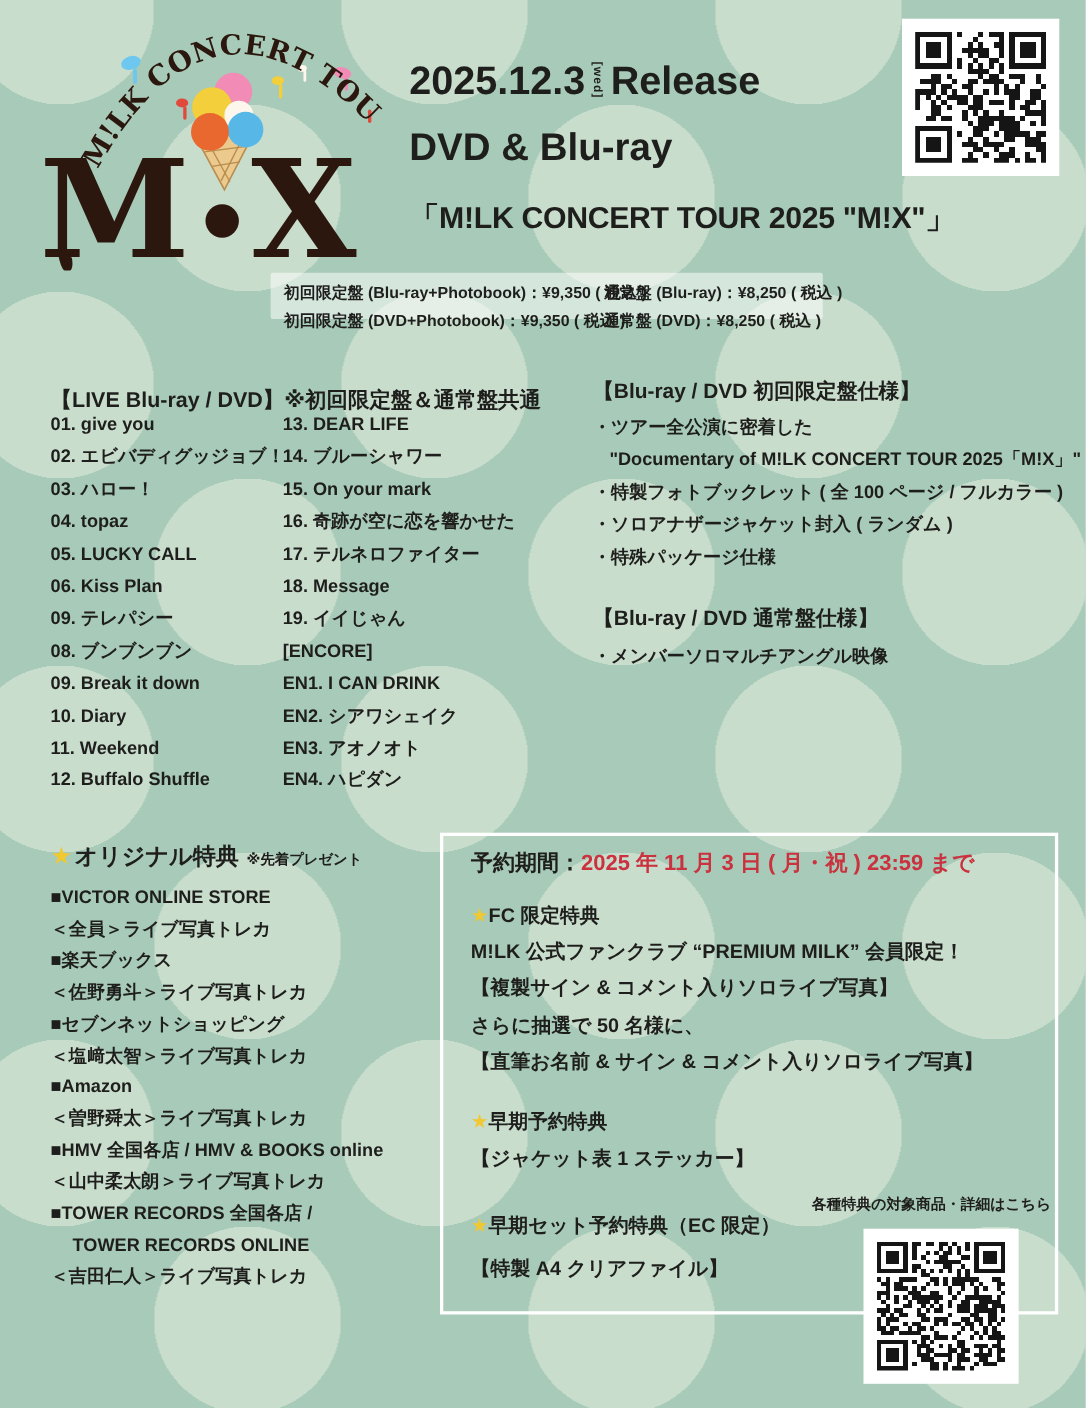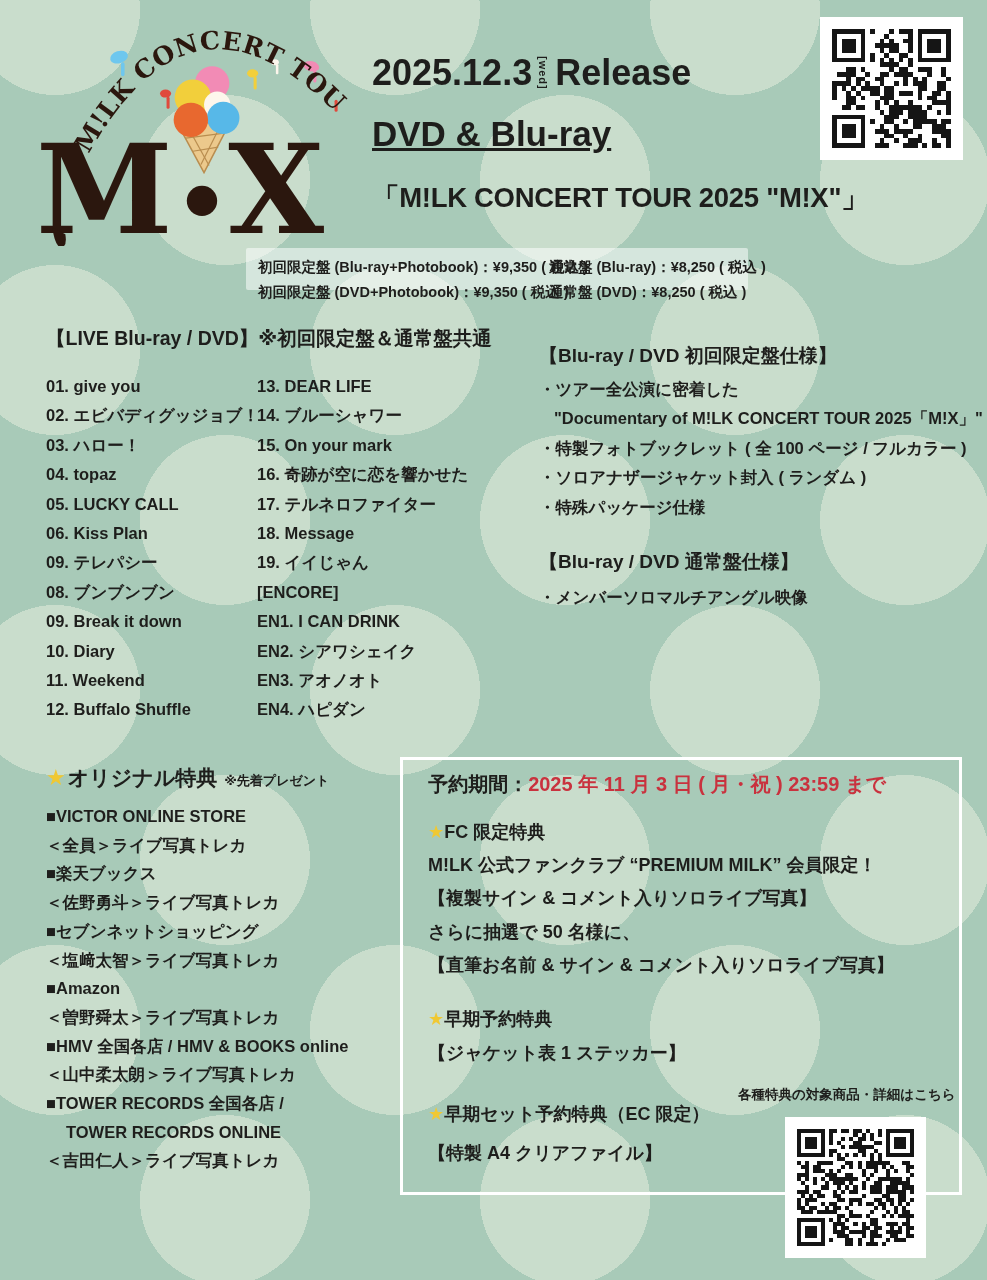--- a/index.html
+++ b/index.html
@@ -14,38 +14,38 @@
     background-size:340px 340px,340px 340px;
     background-position:55px 10px,225px 180px;
   }
   .abs{position:absolute;}
   .nowrap{white-space:nowrap;}
 
   
   #logo{left:36px;top:12px;width:334px;height:234px;}
   .rel-line1{left:372px;top:52px;height:42px;display:flex;align-items:center;font-size:36px;line-height:1;}
   .wed{writing-mode:vertical-rl;font-size:11px;line-height:1;margin:0 7px 0 5px;letter-spacing:1px;}
-  .rel-line2{left:372px;top:116px;font-size:35px;line-height:1;text-decoration:underline;}
+  .rel-line2{left:372px;top:116px;font-size:35px;line-height:1;}
   .rel-line3{left:372px;top:184px;font-size:27.5px;line-height:1;letter-spacing:-0.3px;}
 
   
   .qr{background:#fff;box-sizing:border-box;z-index:5;}
   .qr svg{width:100%;height:100%;display:block;}
   #qr-top{left:820px;top:17px;width:143px;height:143px;padding:12px;}
   #qr-bottom{left:785px;top:1117px;width:141px;height:141px;padding:12px;}
   .qr-caption{left:738px;top:1086px;width:230px;text-align:left;font-size:13.5px;}
 
   
   .price-box{left:246px;top:248px;width:502px;height:42px;background:rgba(255,255,255,0.52);border-radius:2px;}
   .price-col{position:absolute;top:7px;font-size:14.5px;line-height:25px;white-space:nowrap;}
   .pc1{left:12px;}
   .pc2{left:303px;}
 
   
-  .tl-heading{left:46px;top:325px;font-size:19.5px;}
+  .tl-heading{left:46px;top:350px;font-size:19.5px;}
   .tl-col{font-size:16.5px;line-height:29.4px;top:372px;}
   .tl-c1{left:46px;}
   .tl-c2{left:257px;}
 
   
   .spec-h{left:539px;font-size:19px;}
   .spec-lines{left:539px;font-size:16.5px;line-height:29.4px;}
   #spec1-h{top:343px;}
   #spec1-lines{top:375px;}
   #spec2-h{top:549px;}

